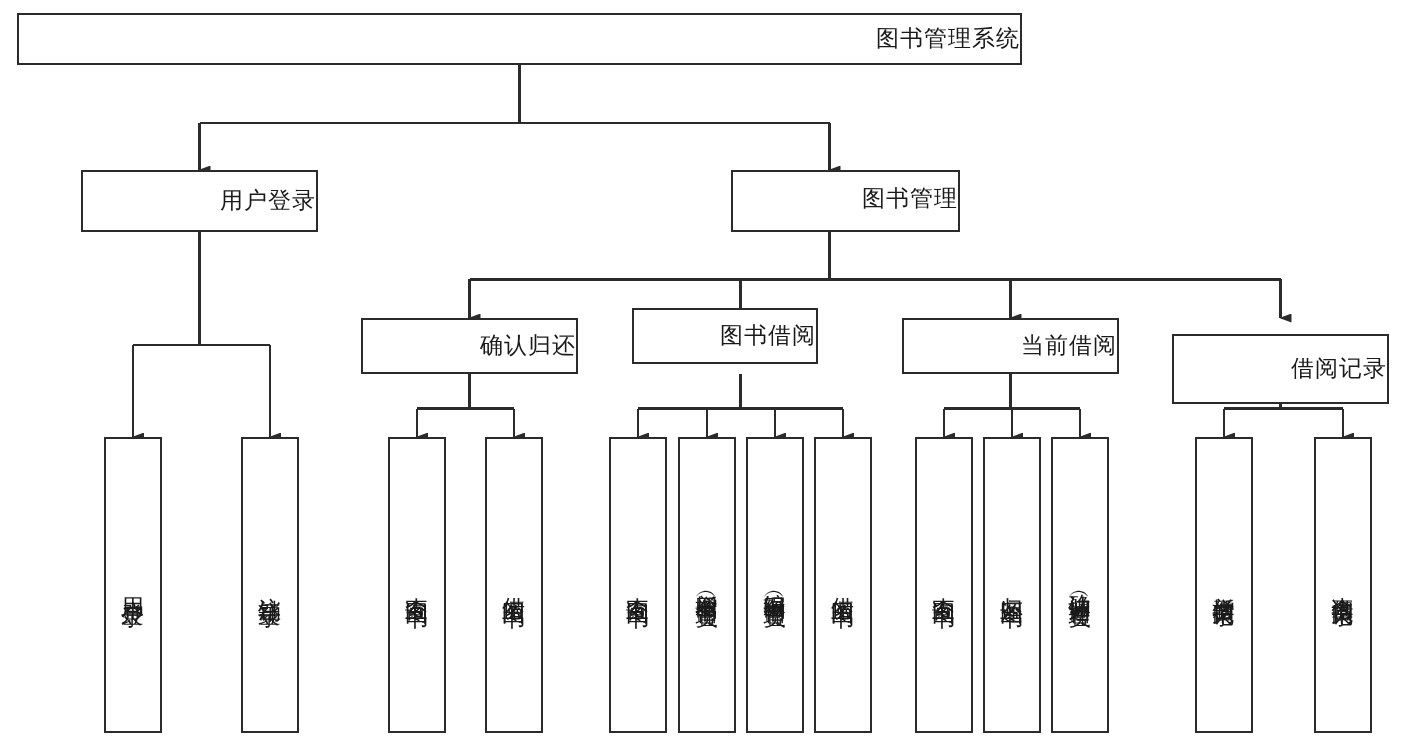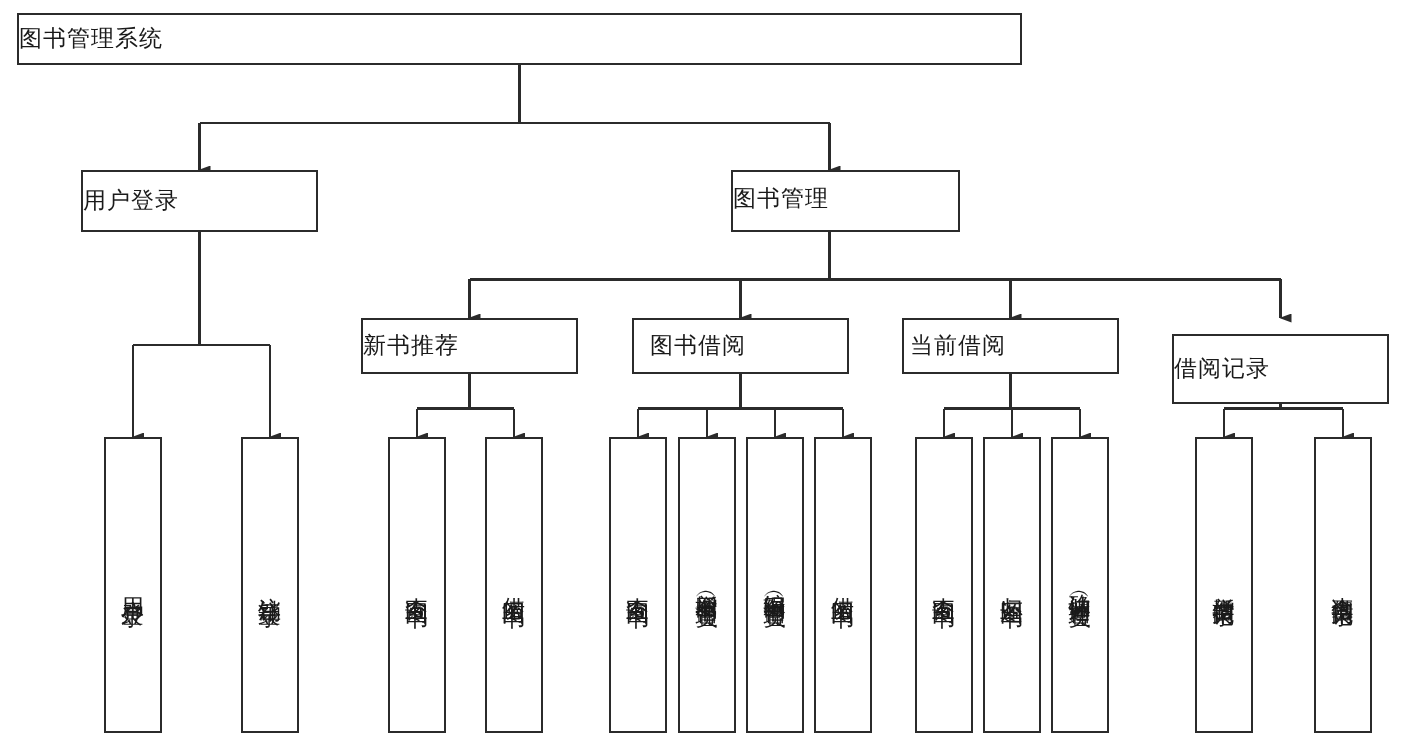--- a/index.html
+++ b/index.html
@@ -26,21 +26,21 @@
     height: 747px;
     pointer-events: none;
   }
   .node {
     position: absolute;
     box-sizing: border-box;
     background: #ffffff;
     border: 2px solid #2b2b2b;
     display: flex;
     align-items: center;
-    justify-content: flex-start;
+    justify-content: flex-end;
     color: #1a1a1a;
   }
   .node.horiz .node-label {
     font-size: 23px;
     line-height: 1.1;
     letter-spacing: 1px;
     white-space: nowrap;
   }
   .node.vert {
     align-items: center;
@@ -120,23 +120,23 @@
       <div class="node horiz" style="left: 17px; top: 13px; width: 1005px; height: 52px;">
         <span class="node-label">图书管理系统</span>
       </div>
       <div class="node horiz" style="left: 81px; top: 170px; width: 237px; height: 62px;">
         <span class="node-label">用户登录</span>
       </div>
       <div class="node horiz" style="left: 731px; top: 170px; width: 229px; height: 62px; font-family: Liberation Mono, monospace;">
         <span class="node-label">图书管理</span>
       </div>
       <div class="node horiz" style="left: 361px; top: 318px; width: 217px; height: 56px;">
-        <span class="node-label">新书推荐</span>
+        <span class="node-label">确认归还</span>
       </div>
-      <div class="node horiz" style="left: 632px; top: 318px; width: 217px; height: 56px; padding-left: 16px;">
+      <div class="node horiz" style="left: 632px; top: 308px; width: 186px; height: 56px; padding-left: 16px;">
         <span class="node-label">图书借阅</span>
       </div>
       <div class="node horiz" style="left: 902px; top: 318px; width: 217px; height: 56px; padding-left: 6px;">
         <span class="node-label">当前借阅</span>
       </div>
       <div class="node horiz" style="left: 1172px; top: 334px; width: 217px; height: 70px;">
         <span class="node-label">借阅记录</span>
       </div>
       <div class="node vert" style="left: 104px; top: 437px; width: 58px; height: 296px;">
         <span class="node-label">用户登录</span>

